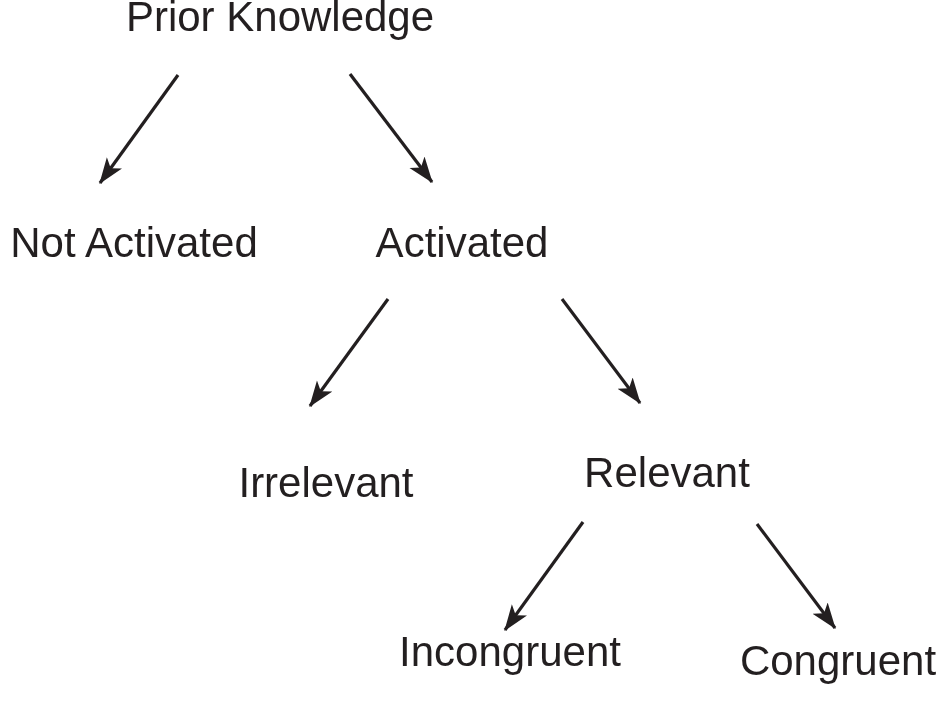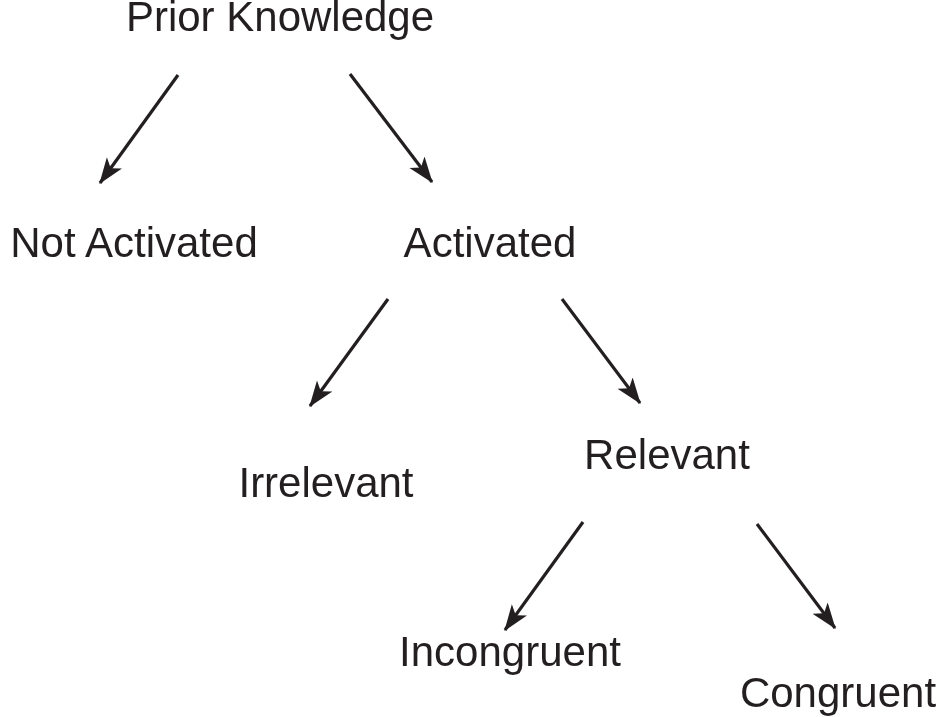--- a/index.html
+++ b/index.html
@@ -52,23 +52,23 @@
     <line x1="388" y1="299" x2="310" y2="406" marker-end="url(#arrowhead)"></line>
     <line x1="562" y1="299" x2="640" y2="403" marker-end="url(#arrowhead)"></line>
     <line x1="583" y1="522" x2="505" y2="630" marker-end="url(#arrowhead)"></line>
     <line x1="757" y1="524" x2="835" y2="628" marker-end="url(#arrowhead)"></line>
   </svg>
 
   <div class="node-label" style="left:280px; top:-4px;">Prior Knowledge</div>
 
   <div class="node-label" style="left:134px; top:222px;">Not Activated</div>
 
-  <div class="node-label" style="left:462px; top:222px;margin-left:28px;">Activated</div>
+  <div class="node-label" style="left:462px; top:222px;">Activated</div>
 
   <div class="node-label" style="left:326px; top:446px;margin-top:16px;">Irrelevant</div>
 
-  <div class="node-label" style="left:667px; top:434px;">Relevant</div>
+  <div class="node-label" style="left:667px; top:452px;">Relevant</div>
 
   <div class="node-label" style="left:510px; top:631px;">Incongruent</div>
 
-  <div class="node-label" style="left:838px; top:640px;margin-top:32px;">Congruent</div>
+  <div class="node-label" style="left:838px; top:640px;">Congruent</div>
 
 </div>
 
 </body></html>

